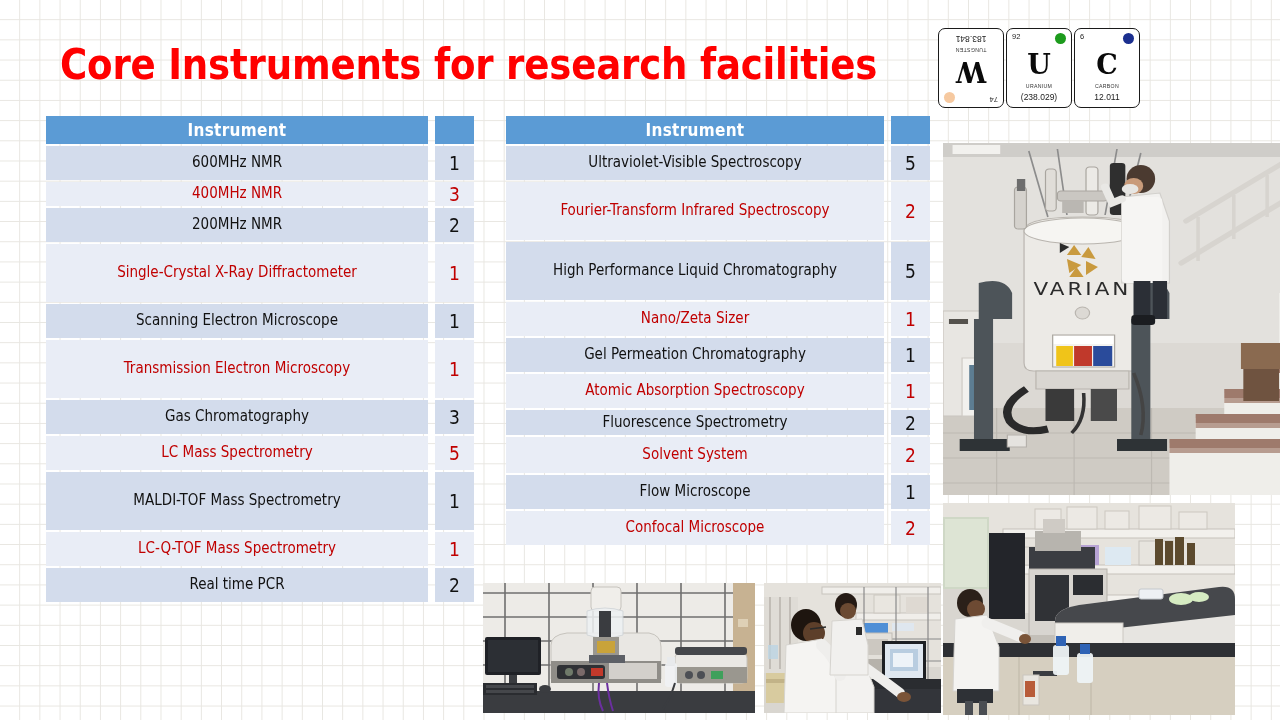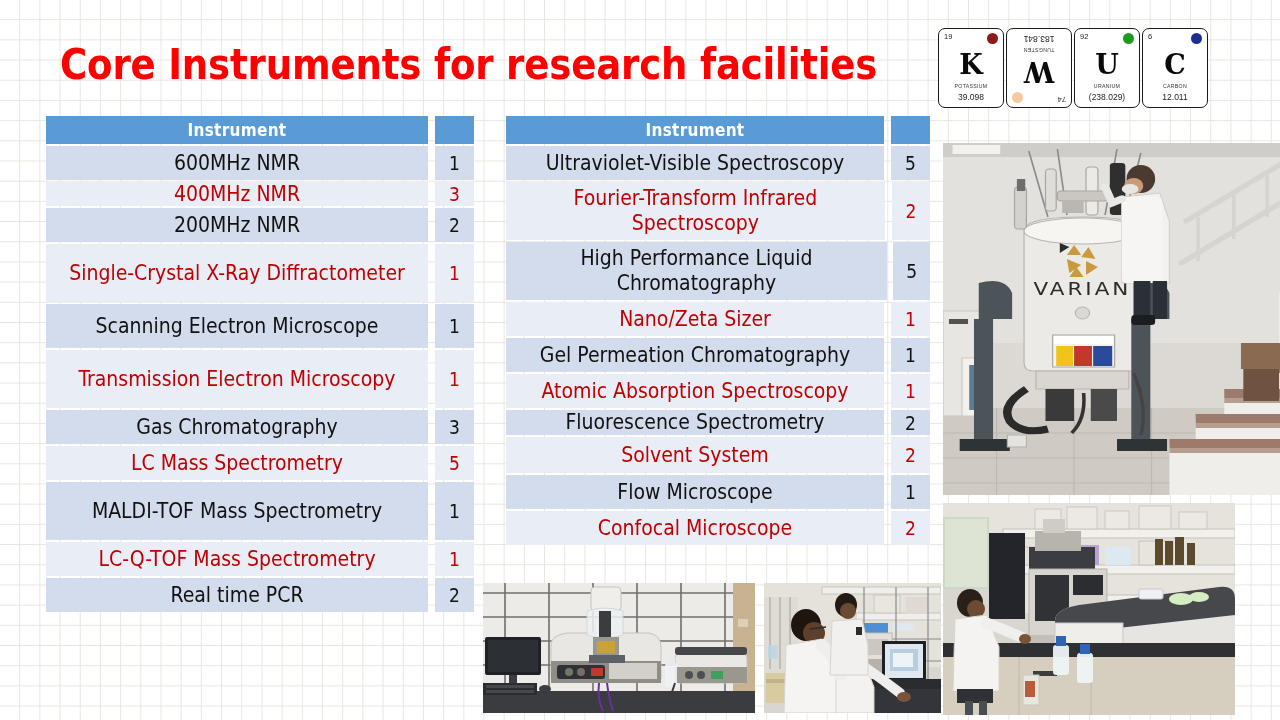--- a/index.html
+++ b/index.html
@@ -91,21 +91,21 @@
     display: flex;
     margin-bottom: 2px;
   }
   .cell-name {
     flex: 1 1 auto;
     display: flex;
     align-items: center;
     justify-content: center;
     text-align: center;
     font-family: "DejaVu Sans Condensed", "Liberation Sans Narrow", "Liberation Sans", sans-serif;
-    font-size: 21px;
+    font-size: 15px;
     line-height: 1.18;
     padding: 0 4px;
   }
   .cell-gap { width: 7px; background: transparent; }
   .cell-qty {
     width: 39px;
     display: flex;
     align-items: center;
     justify-content: center;
     font-family: "DejaVu Sans Condensed", "Liberation Sans Narrow", "Liberation Sans", sans-serif;
@@ -221,21 +221,21 @@
         <div class="tbl-row shade-a" style="height: 34px;">
           <div class="cell-name txt-black">200MHz NMR</div>
           <div class="cell-gap"></div>
           <div class="cell-qty txt-black">2</div>
         </div>
         <div class="tbl-row shade-b" style="height: 58px;">
           <div class="cell-name txt-red">Single-Crystal X-Ray Diffractometer</div>
           <div class="cell-gap"></div>
           <div class="cell-qty txt-red">1</div>
         </div>
-        <div class="tbl-row shade-a" style="height: 44px;">
+        <div class="tbl-row shade-a" style="height: 34px;">
           <div class="cell-name txt-black">Scanning Electron Microscope</div>
           <div class="cell-gap"></div>
           <div class="cell-qty txt-black">1</div>
         </div>
         <div class="tbl-row shade-b" style="height: 58px;">
           <div class="cell-name txt-red">Transmission Electron Microscopy</div>
           <div class="cell-gap"></div>
           <div class="cell-qty txt-red">1</div>
         </div>
         <div class="tbl-row shade-a" style="height: 34px;">
@@ -320,27 +320,20 @@
         </div>
         <div class="tbl-row shade-b" style="height: 34px;">
           <div class="cell-name txt-red">Confocal Microscope</div>
           <div class="cell-gap"></div>
           <div class="cell-qty txt-red">2</div>
         </div>
       </div>
   </div>
 
   <div id="element-cards">
-      <div class="elem-card">
-        <div class="elem-num">19</div>
-        <div class="elem-dot" style="background: rgb(139, 26, 26);"></div>
-        <div class="elem-sym">K</div>
-        <div class="elem-name">POTASSIUM</div>
-        <div class="elem-mass">39.098</div>
-      </div>
       <div class="elem-card flipped">
         <div class="elem-num">74</div>
         <div class="elem-dot" style="background: rgb(246, 201, 160);"></div>
         <div class="elem-sym">W</div>
         <div class="elem-name">TUNGSTEN</div>
         <div class="elem-mass">183.841</div>
       </div>
       <div class="elem-card">
         <div class="elem-num">92</div>
         <div class="elem-dot" style="background: rgb(29, 155, 29);"></div>

